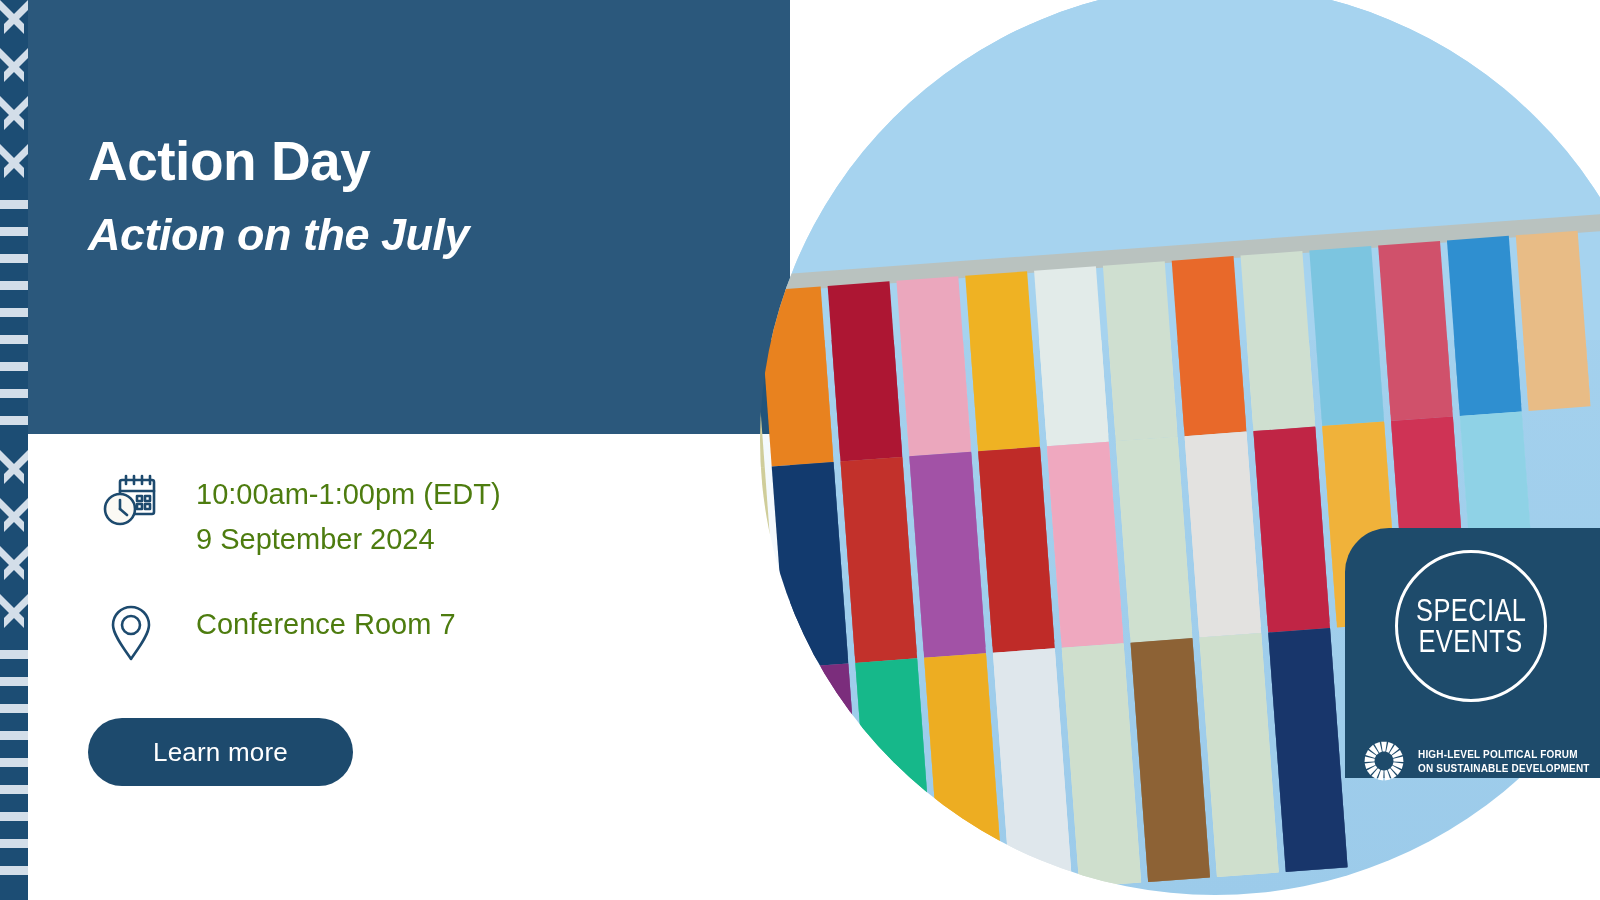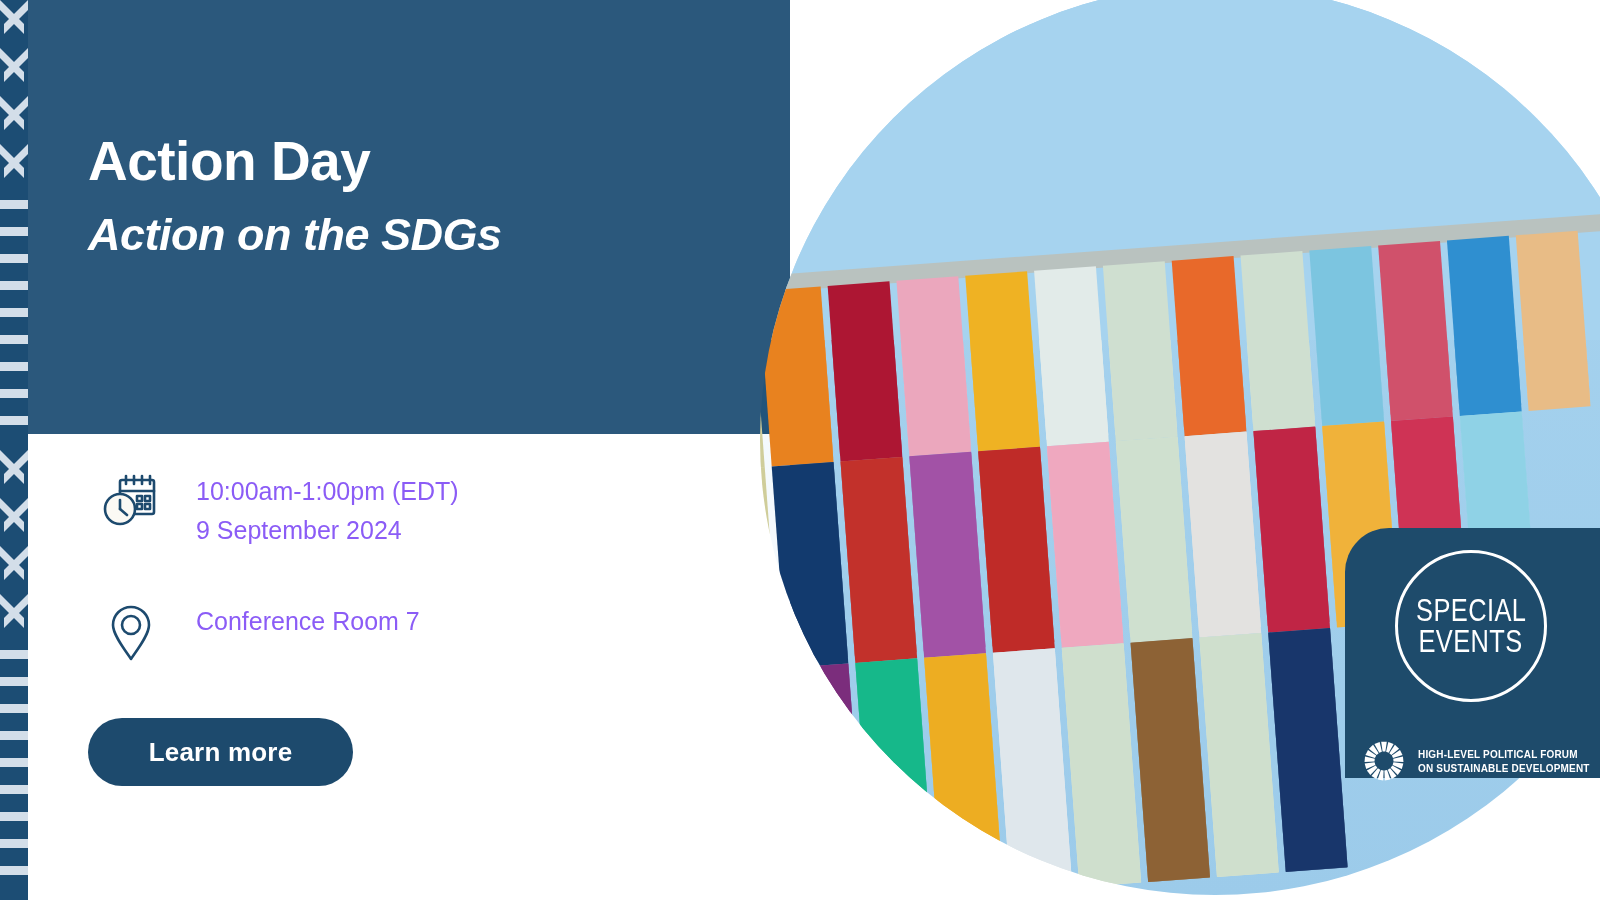--- a/index.html
+++ b/index.html
@@ -66,28 +66,28 @@
   .subtitle {
     position:absolute; left:88px; top:206px;
     font-size:45px; font-weight:bold; font-style:italic; color:#ffffff;
     line-height:1.30; letter-spacing:-0.5px;
   }
 
   .detail-row { position:absolute; display:flex; align-items:flex-start; }
   #row-time { left:100px; top:470px; }
   #row-loc  { left:100px; top:600px; }
   .det-icon { width:62px; flex:0 0 62px; }
-  .det-text { margin-left:34px; font-size:25px; color:#8b5cf6; line-height:1.55;
+  .det-text { margin-left:34px; font-size:29px; color:#4d7c0f; line-height:1.55;
               letter-spacing:0px; white-space:nowrap; padding-top:2px; }
   .det-text div { }
 
   #learn {
     position:absolute; left:88px; top:718px; width:265px; height:68px;
     background:#1d4a6d; border-radius:34px; border:none; cursor:pointer;
-    color:#ffffff; font-size:26px; font-weight:bold; letter-spacing:.2px;
+    color:#ffffff; font-size:26px; font-weight:normal; letter-spacing:.2px;
     display:flex; align-items:center; justify-content:center;
   }
 
   
   #badge {
     position:absolute; right:0; top:528px; width:255px; height:250px;
     background:#1e4b6b; border-top-left-radius:44px; z-index:8;
     color:#ffffff;
   }
   #badgeCircle {
@@ -295,21 +295,21 @@
           <rect x="0" y="1316" width="28" height="9"></rect>
         </g>
     </svg>
   </div>
 
   <div id="content">
 
     <div class="title">Action Day</div>
 
     <div class="subtitle">
-      <div>Action on the SDGs</div>
+      <div>Action on the July</div>
     </div>
 
     <div class="detail-row" id="row-time">
       <div class="det-icon">
         <svg width="62" height="62" viewBox="0 0 62 62" fill="none" stroke="#1d4a6e" stroke-width="2.6" stroke-linecap="round" stroke-linejoin="round">
           <rect x="20" y="10" width="34" height="34" rx="2"></rect>
           <line x1="20" y1="21" x2="54" y2="21"></line>
           <line x1="26" y1="6" x2="26" y2="14"></line>
           <line x1="34" y1="6" x2="34" y2="14"></line>
           <line x1="42" y1="6" x2="42" y2="14"></line>

